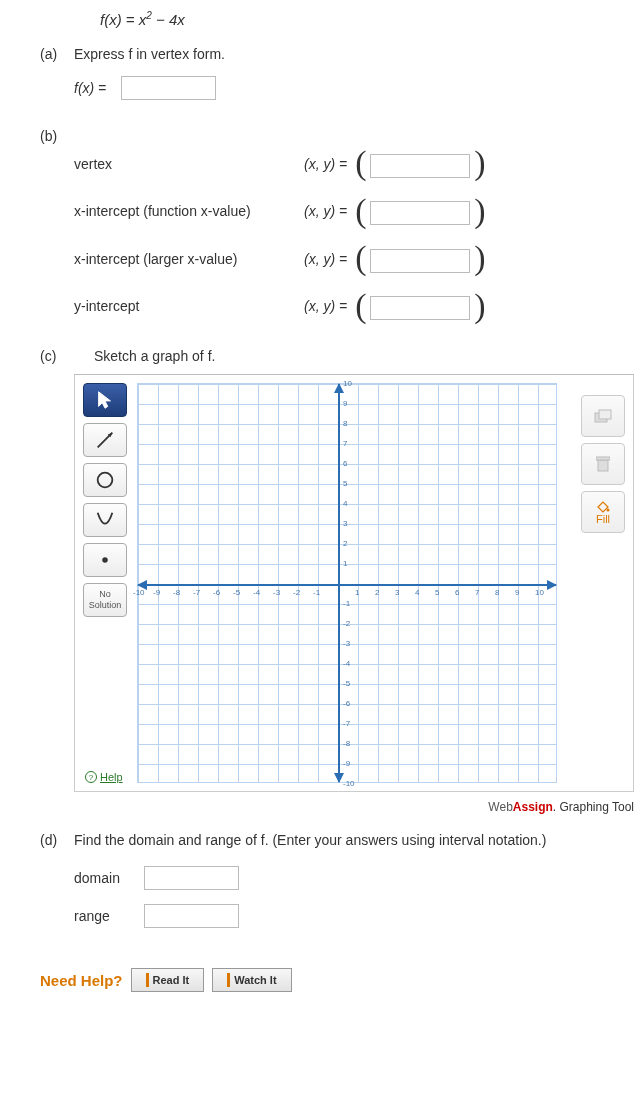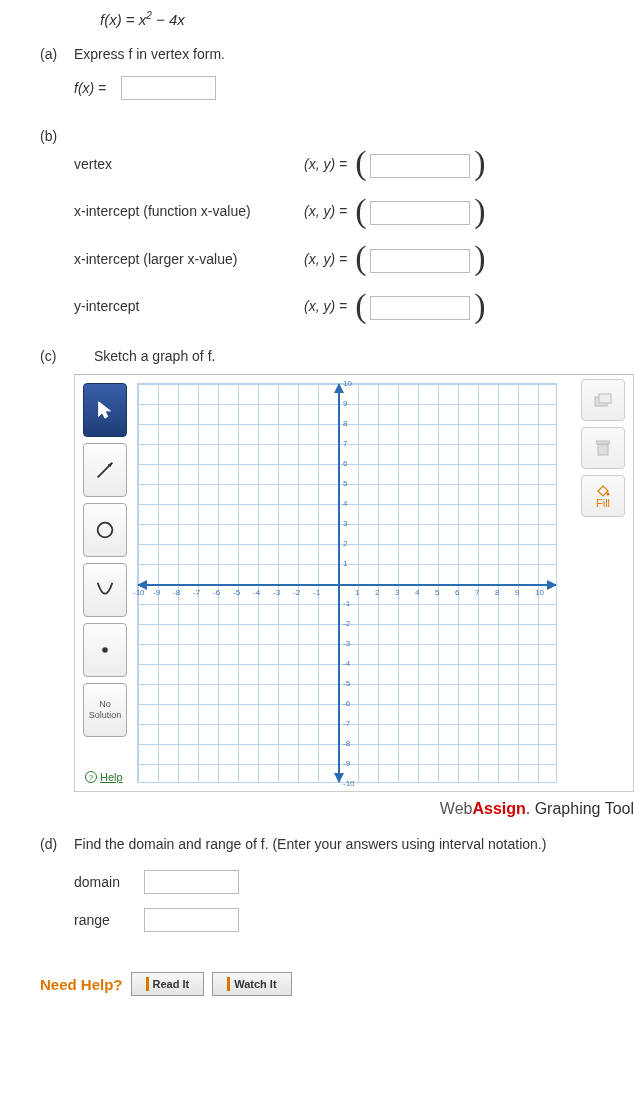--- a/index.html
+++ b/index.html
@@ -42,35 +42,35 @@
     border: 1px solid #ccc;
     border-top: 1px solid #bbb;
     width: 560px;
     position: relative;
     background: #fff;
     padding: 8px;
   }
   .graph-inner { display: flex; }
   .toolbar { display: flex; flex-direction: column; gap: 6px; margin-right: 10px; }
   .tool {
-    width: 44px; height: 54px;
+    width: 44px; height: 34px;
     border: 1px solid #aaa;
     border-radius: 4px;
     background: linear-gradient(#fdfdfd,#ececec);
     display: flex; align-items: center; justify-content: center;
     font-size: 11px; color: #444;
   }
   .tool svg { width: 22px; height: 22px; }
   .tool.selected {
     background: linear-gradient(#3a5fa8,#1e3d78);
     border-color: #173562;
   }
   .tool.selected svg path, .tool.selected svg polygon { fill: #fff; stroke: #fff; }
   .tool.nosol { font-size: 9px; line-height: 11px; text-align: center; padding: 2px; color: #555; }
-  .right-tools { position: absolute; right: 8px; top: 4px; display: flex; flex-direction: column; gap: 6px; }
+  .right-tools { position: absolute; right: 8px; top: 20px; display: flex; flex-direction: column; gap: 6px; }
   .rtool {
     width: 44px; height: 42px;
     border: 1px solid #ccc;
     border-radius: 4px;
     background: linear-gradient(#fafafa,#eee);
     display:flex; flex-direction:column; align-items:center; justify-content:center;
     font-size: 9px; color: #888;
   }
   .rtool.fill { color: #de7a00; font-size: 11px; }
   .grid-area {
@@ -86,21 +86,21 @@
   .axis-y { top:0; bottom:0; left:200px; width:2px; }
   .arrow { width:0; height:0; position:absolute; }
   .arrow.up { left:196px; top:-1px; border-left:5px solid transparent; border-right:5px solid transparent; border-bottom:10px solid #2a6db3; }
   .arrow.down { left:196px; bottom:-1px; border-left:5px solid transparent; border-right:5px solid transparent; border-top:10px solid #2a6db3; }
   .arrow.left { top:196px; left:-1px; border-top:5px solid transparent; border-bottom:5px solid transparent; border-right:10px solid #2a6db3; }
   .arrow.right { top:196px; right:-1px; border-top:5px solid transparent; border-bottom:5px solid transparent; border-left:10px solid #2a6db3; }
   .axis-labels { position:absolute; inset:0; pointer-events:none; }
   .alabel { position:absolute; font-size:8px; color:#4878ad; }
   .help-link { position: absolute; left: 10px; bottom: 8px; font-size: 11px; color: #2a7a2a; display:flex; align-items:center; gap:3px; }
   .help-link .hicon { width:12px; height:12px; border-radius:50%; border:1px solid #2a7a2a; display:inline-flex; align-items:center; justify-content:center; font-size:8px; color:#2a7a2a;}
-  .wa-credit { text-align: right; font-size: 16px; margin-top: 8px; width: 560px; }
+  .wa-credit { text-align: right; font-size: 12px; margin-top: 8px; width: 560px; }
   .wa-credit b { color: #c00; }
   .need-help { margin-top: 30px; display:flex; align-items:center; gap:8px; }
   .need-help-label { color: #d97700; font-weight: bold; font-size: 15px; }
   .help-btn {
     border: 1px solid #999;
     background: linear-gradient(#f7f7f7,#e3e3e3);
     font-size: 11px;
     padding: 4px 14px;
     font-weight: bold;
     color: #333;

